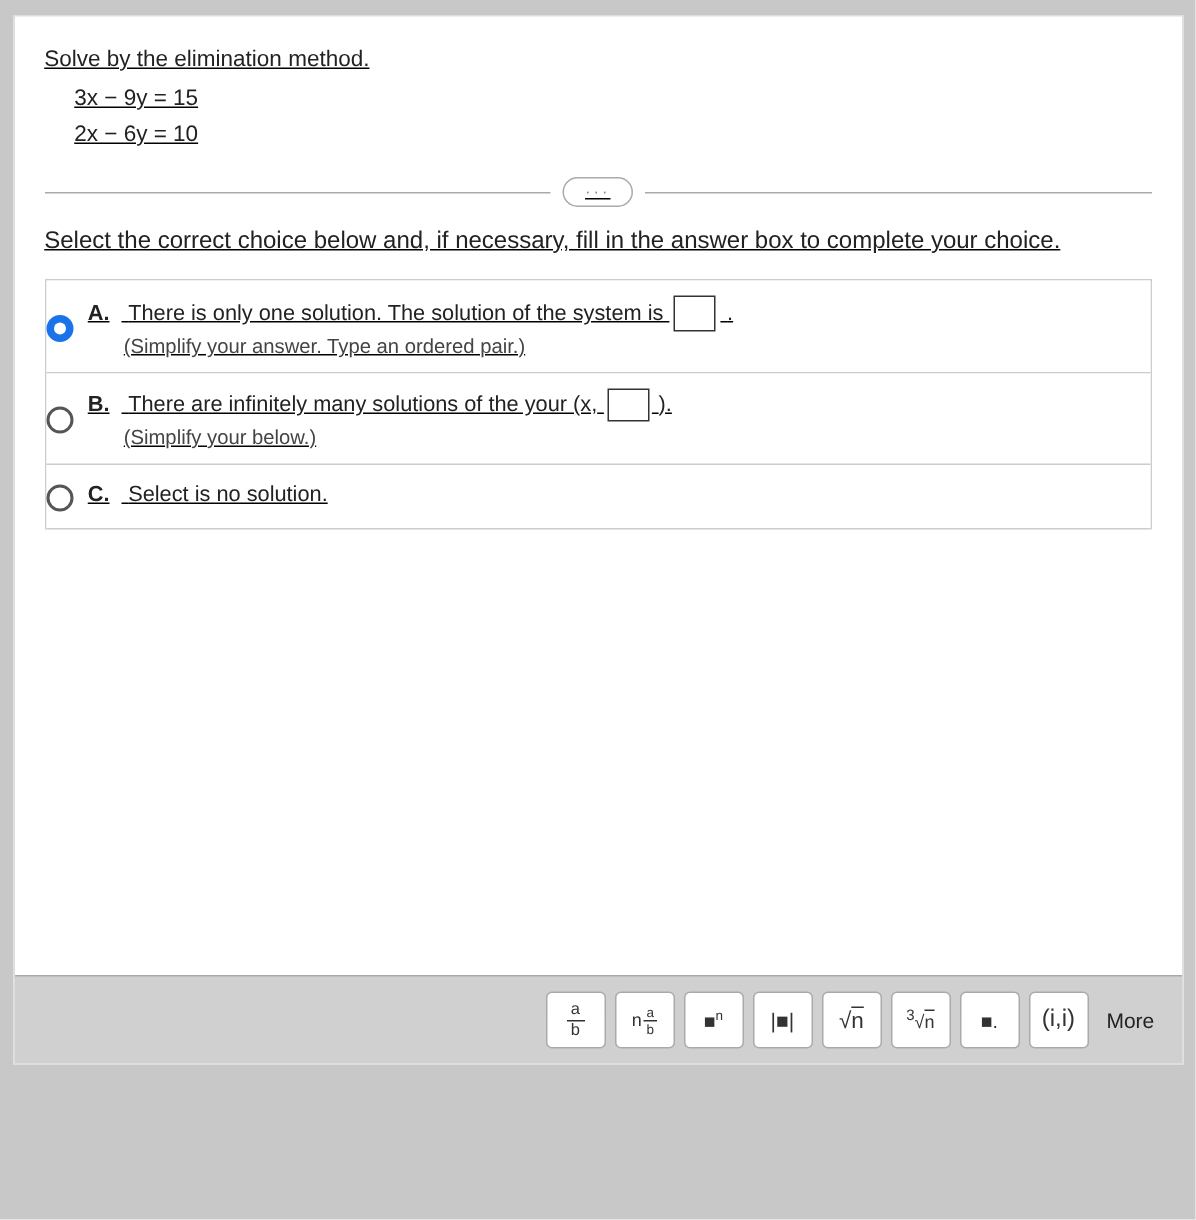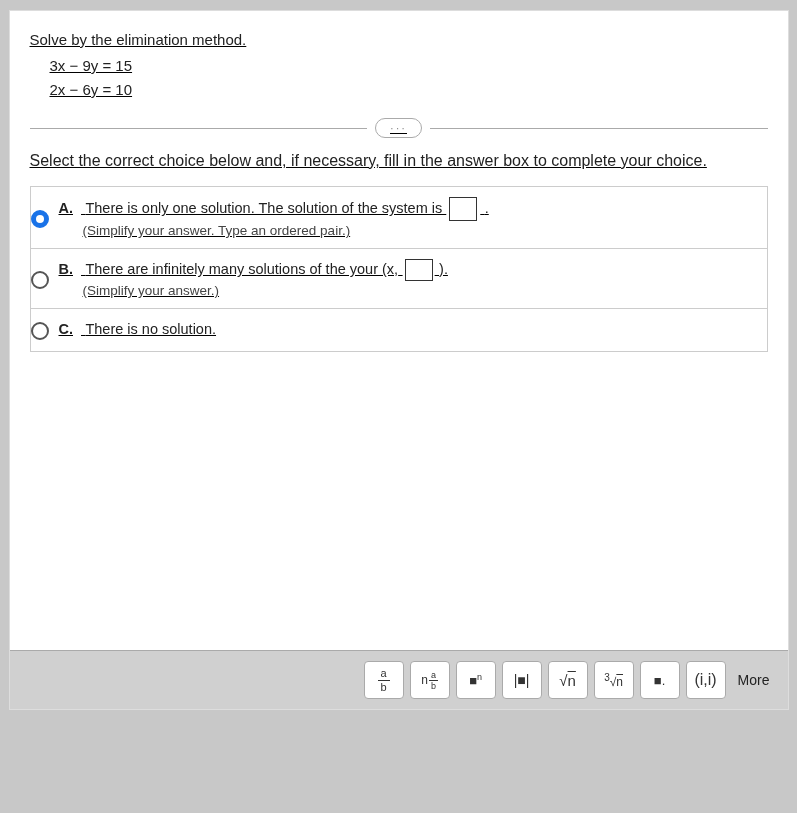--- a/index.html
+++ b/index.html
@@ -232,29 +232,29 @@
 
     <div class="choice-row">
       <div class="radio-outer"></div>
       <div>
         <div>
           <span class="choice-label">B.</span>
           <span class="choice-text">There are infinitely many solutions of the your (x,</span>
           <span class="inline-input">&nbsp;</span>
           <span class="choice-text">).</span>
         </div>
-        <div class="choice-sub" style="margin-left: 24px;">(Simplify your answer.)</div>
+        <div class="choice-sub" style="margin-left: 24px;">(Simplify your below.)</div>
       </div>
     </div>
 
     <div class="choice-row">
       <div class="radio-outer"></div>
       <div>
         <span class="choice-label">C.</span>
-        <span class="choice-text">There is no solution.</span>
+        <span class="choice-text">Select is no solution.</span>
       </div>
     </div>
 
   </div>
 
   <div class="toolbar">
 
     <button class="tool-btn">
       <div class="frac-symbol">
         <div class="frac-top">a</div>

